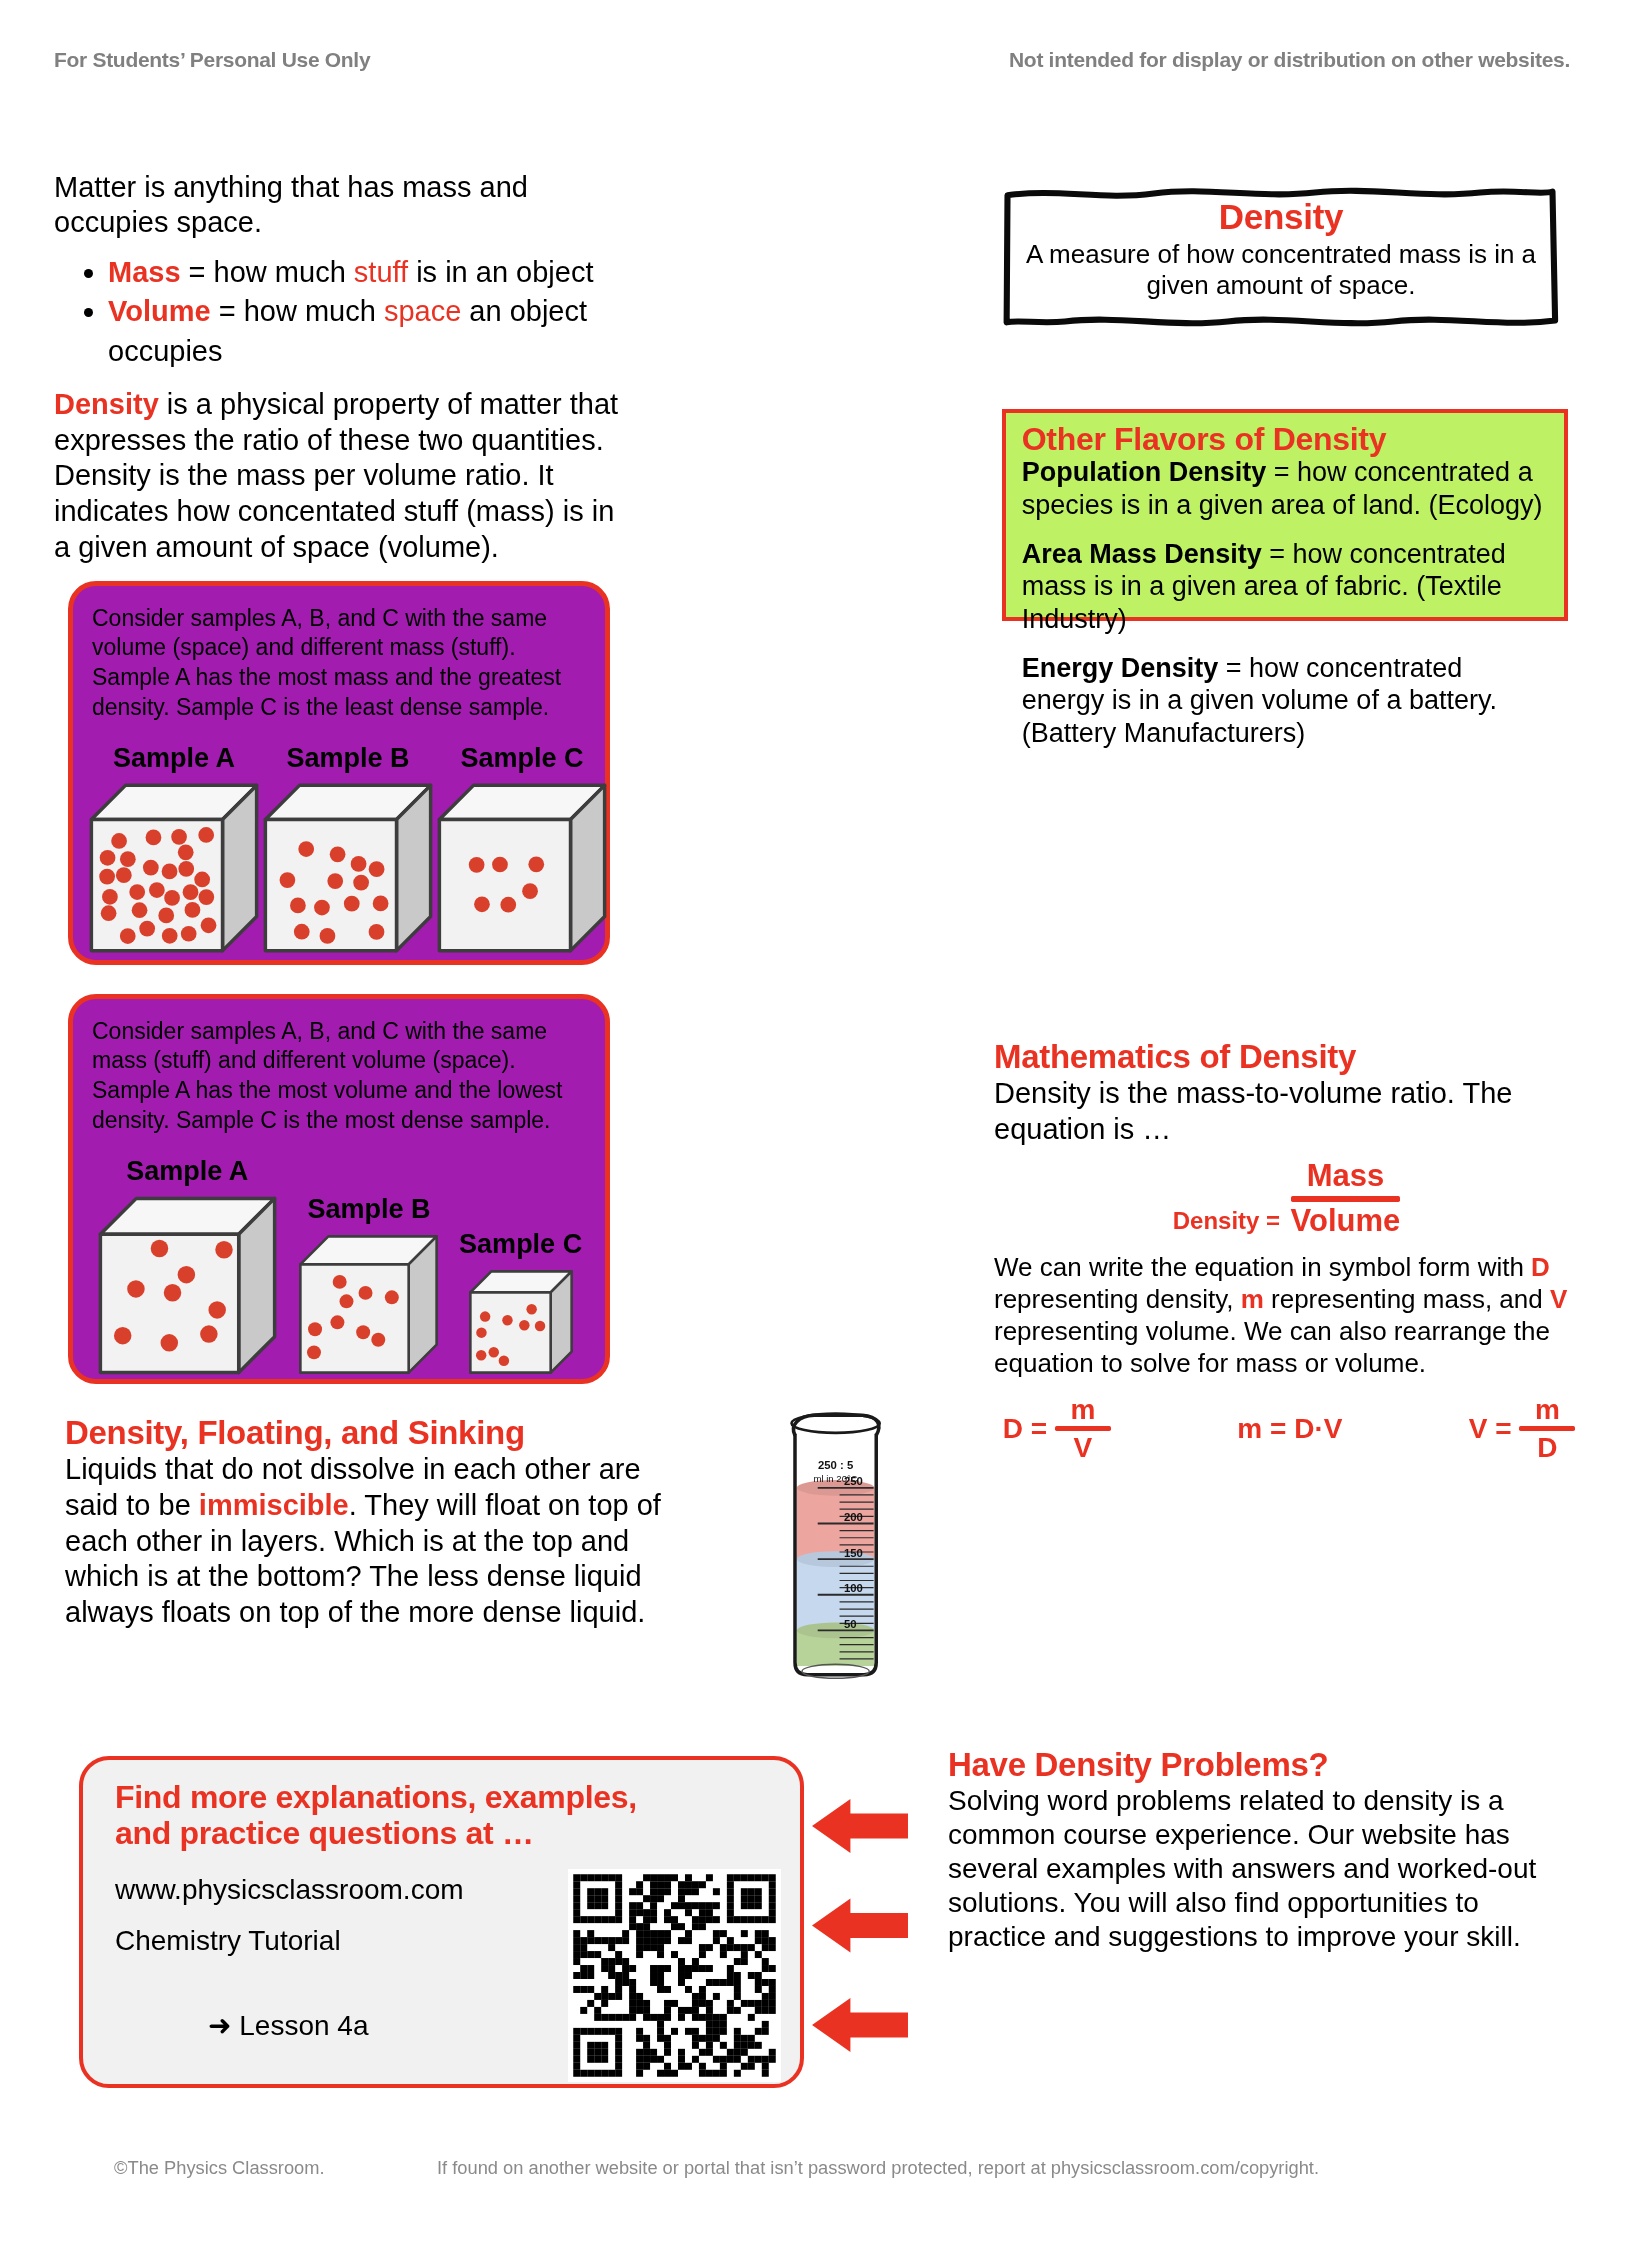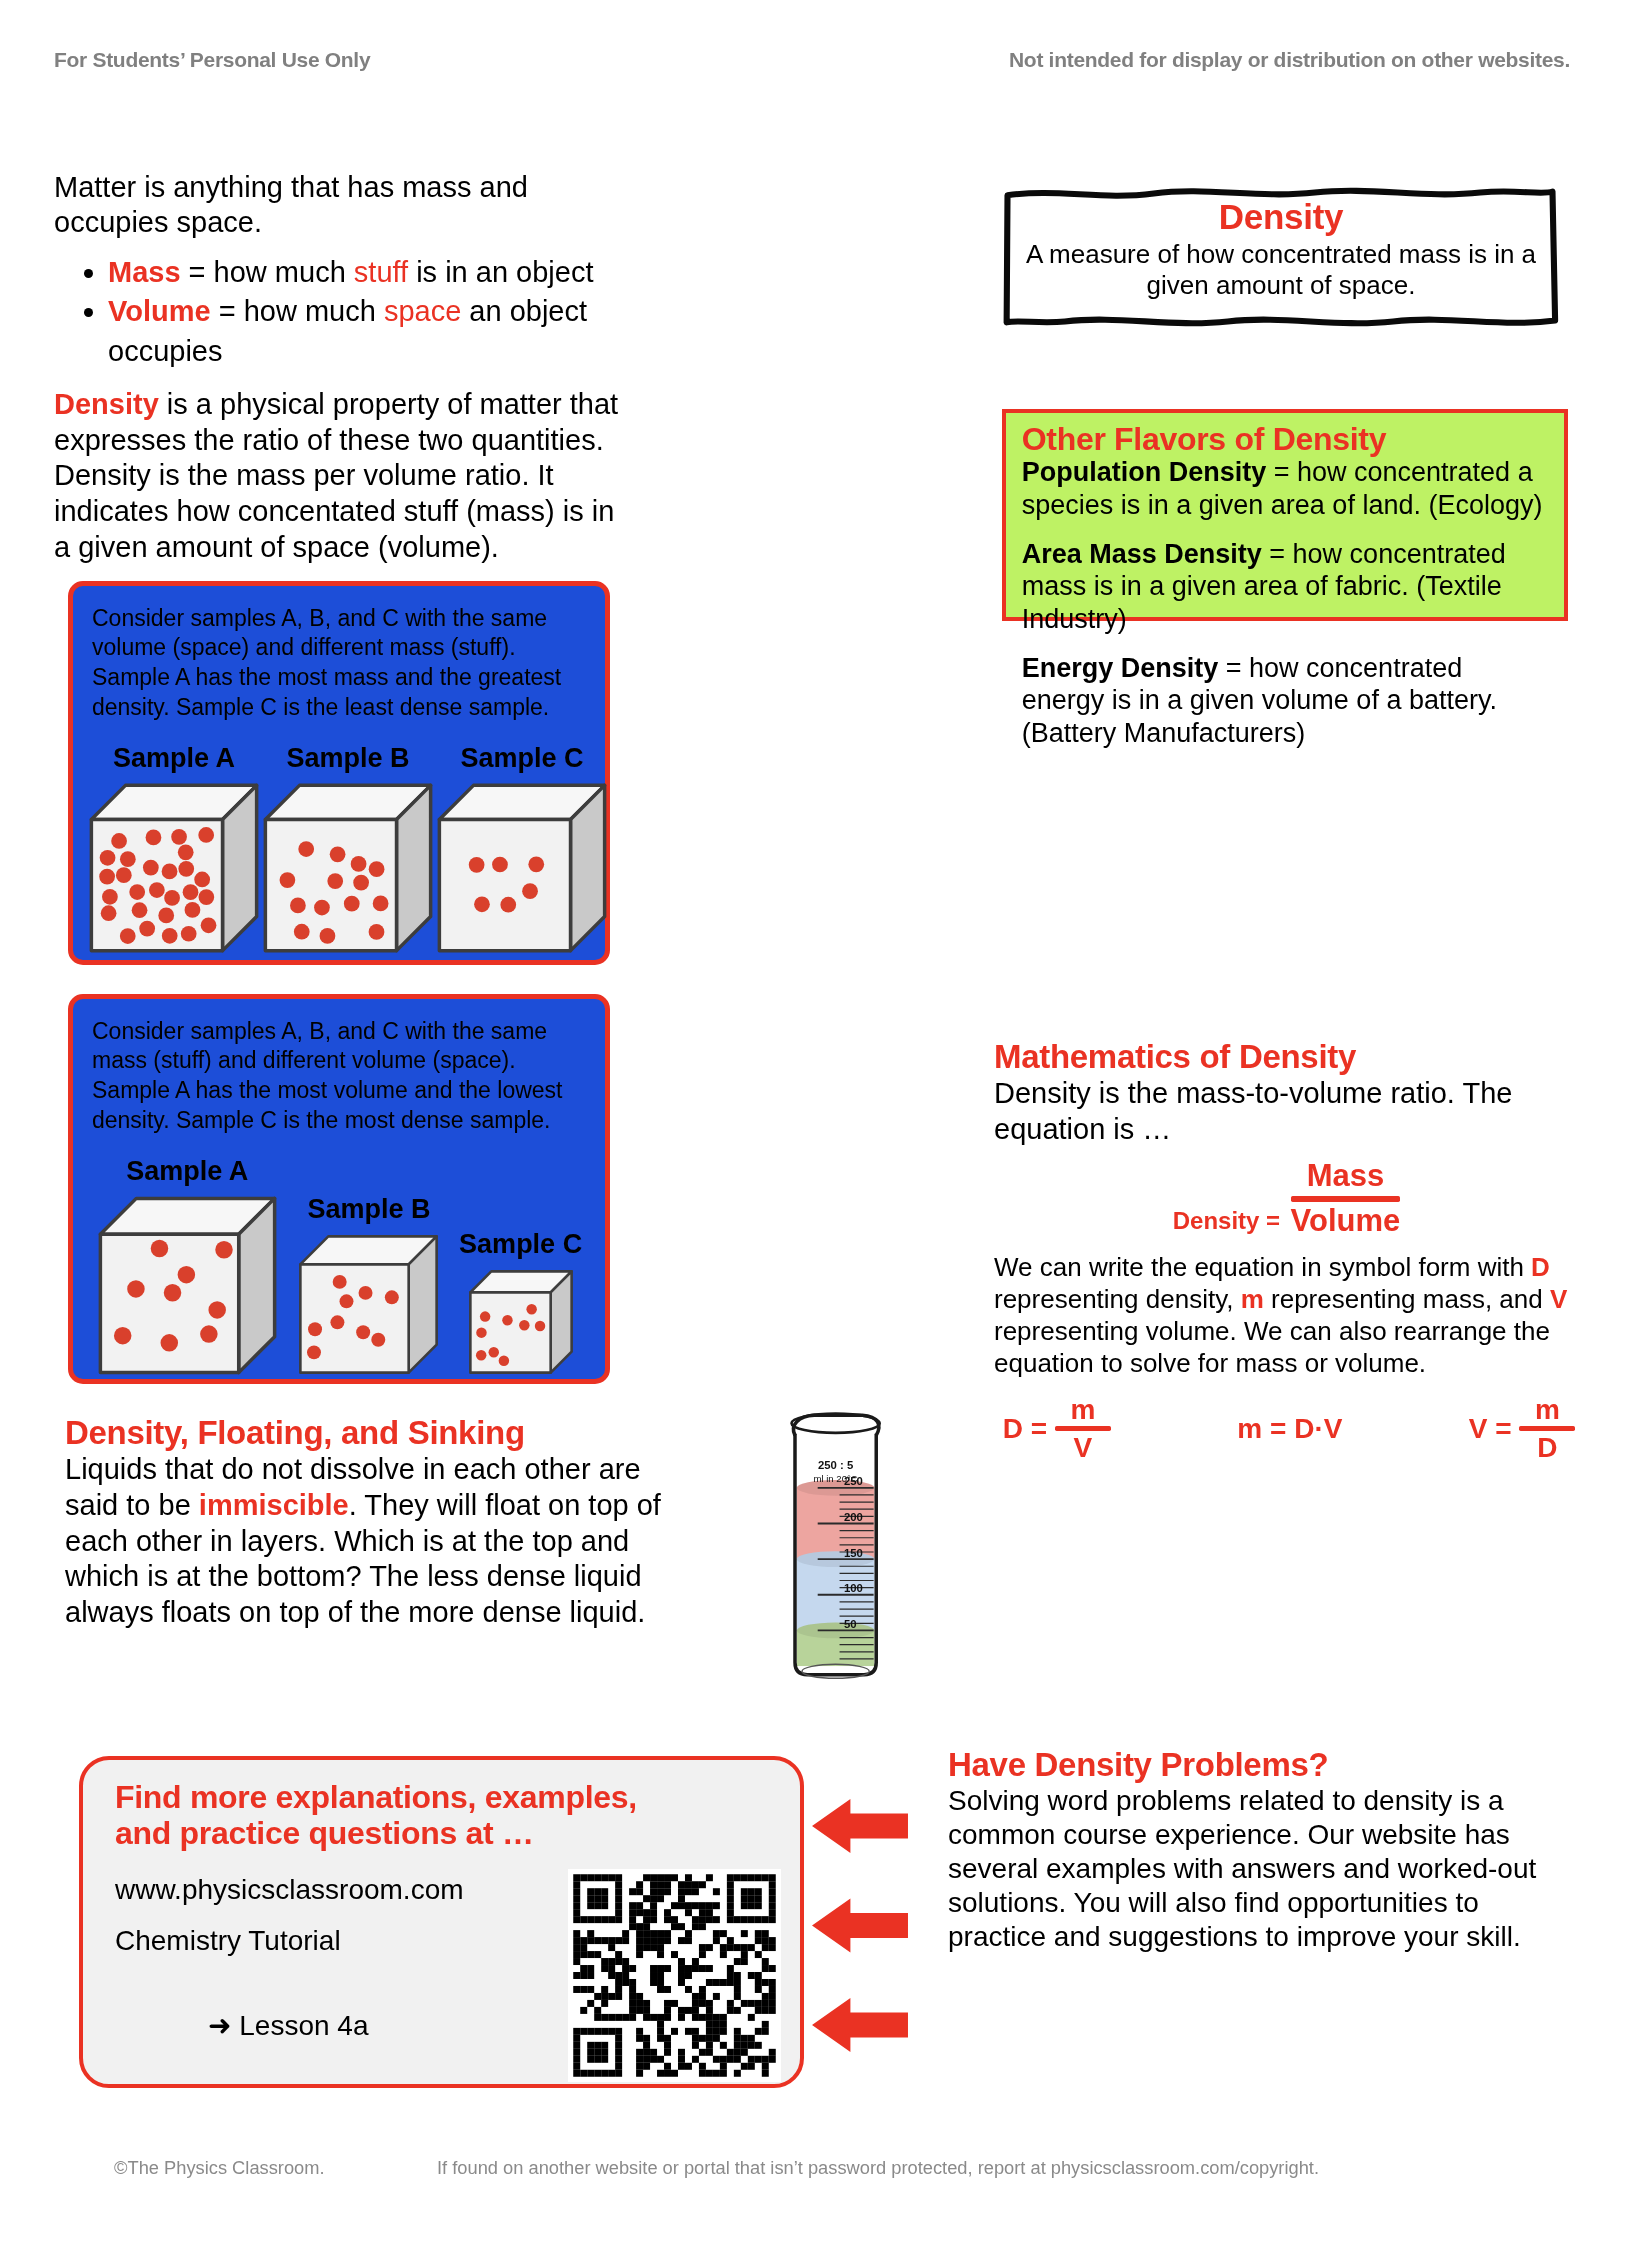--- a/index.html
+++ b/index.html
@@ -41,21 +41,21 @@
 
   
   #left-col { position:absolute; left:54px; top:166px; width:568px; }
   .bullets { margin:12.2px 0 0 0; padding-left:54px; }
   .bullets li { font-size:29px; line-height:1.36; }
   .para-density { margin-top:15.7px; }
 
   
   .sample-box {
     position:absolute; left:68px; width:542px;
-    border:5.2px solid #ea3223; border-radius:15px; background:#1d4ed8;
+    border:5.2px solid #ea3223; border-radius:28px; background:#a21caf;
   }
   #sample-box-1 { top:581px; height:384px; }
   #sample-box-2 { top:994px; height:390px; }
   .sb-caption { font-size:23px; color:#000; line-height:1.30; padding:17.5px 15.7px 0 19px; }
   .cubes-row { display:flex; align-items:flex-end; justify-content:space-around;
                padding:0 14px; margin-top:20px; }
   .cube-wrap { display:flex; flex-direction:column; align-items:center; }
   .cube-label { font-size:27px; font-weight:bold; color:#000; margin-bottom:7px; }
   .cube-svg { display:block; }
 

